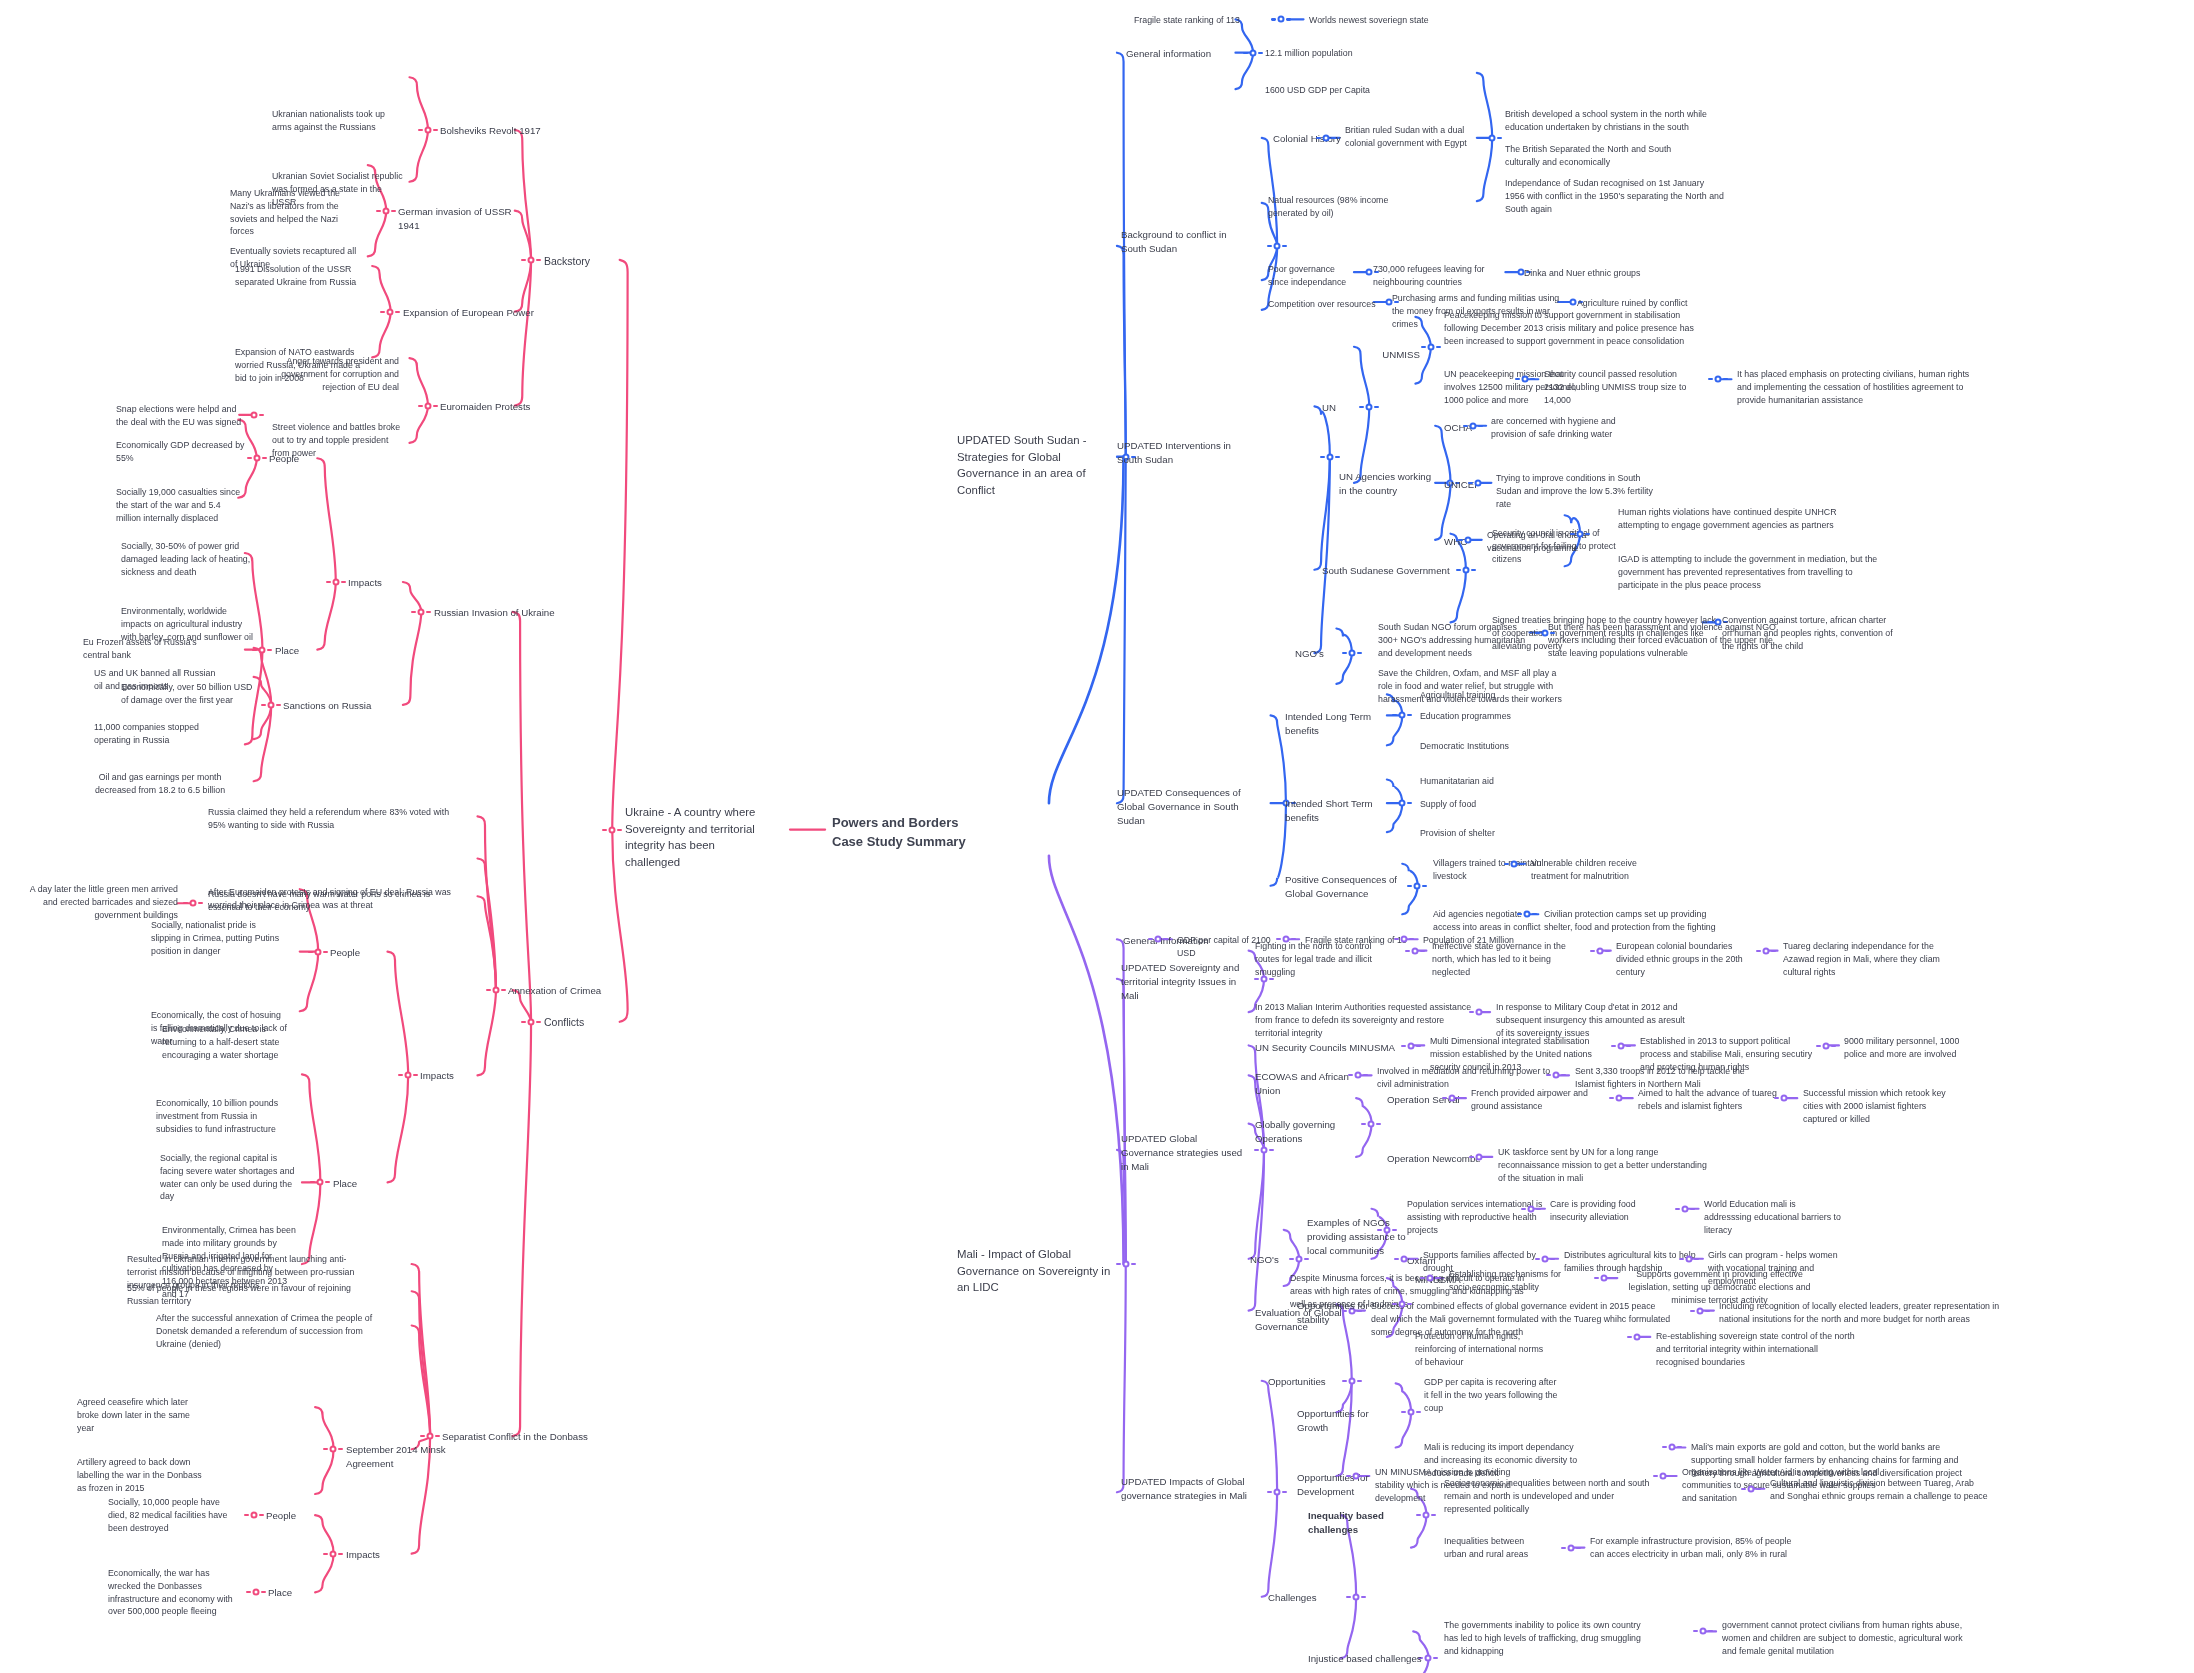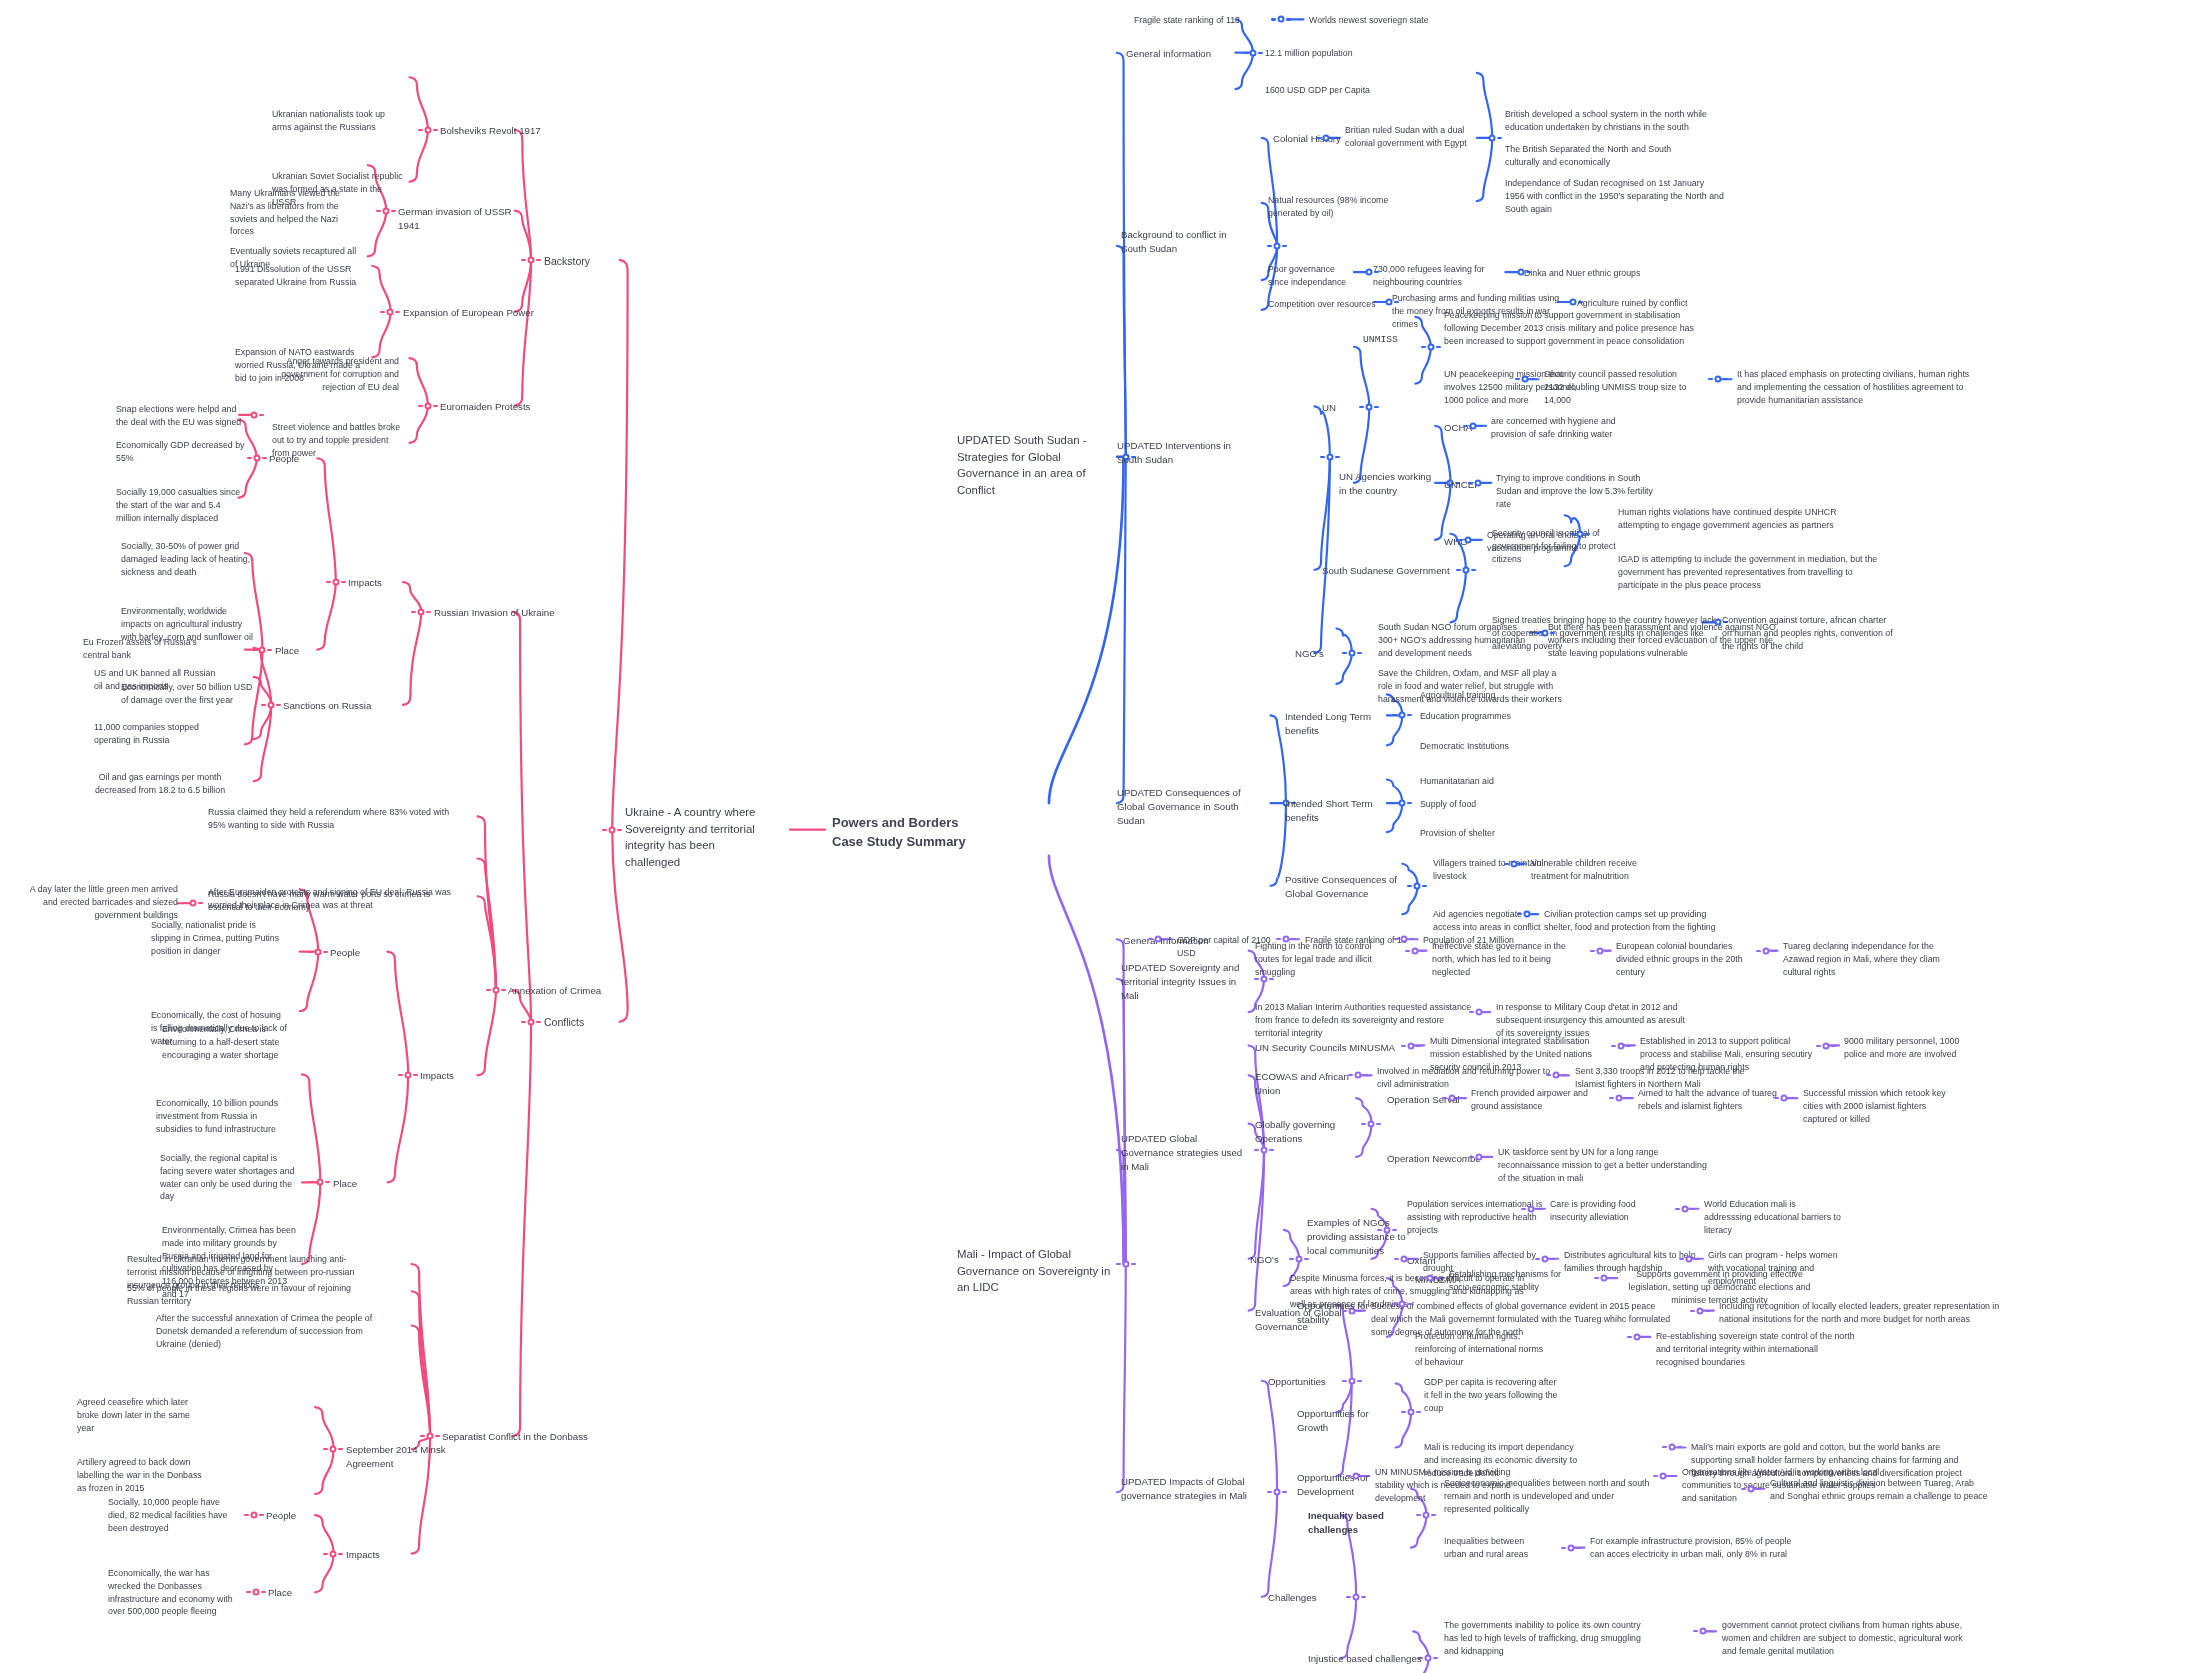--- a/index.html
+++ b/index.html
@@ -693,21 +693,21 @@
     </div>
   <div class="node lvl3" style="left:1322px;top:401px;width:35px;text-align:left;">
       <span class="txt">UN</span>
     </div>
 
   <div class="pip blue" style="left:1421px;top:342px;">
       <b class="l"></b>
       <i></i>
       <b class="r"></b>
     </div>
-  <div class="node lvl3" style="left:1363px;top:333px;width:57px;text-align:left;font-family:Liberation Mono, monospace;">
+  <div class="node lvl3" style="left:1363px;top:348px;width:57px;text-align:right;">
       <span class="txt">UNMISS</span>
     </div>
   <div class="node leaf" style="left:1444px;top:309px;width:255px;text-align:left;">
       <span class="txt">Peacekeeping mission to support government in stabilisation following December 2013 crisis military and police presence has been increased to support government in peace consolidation</span>
     </div>
   <div class="node leaf" style="left:1444px;top:368px;width:136px;text-align:left;">
       <span class="txt">UN peacekeeping mission that involves 12500 military personnel, 1000 police and more</span>
     </div>
   <div class="pip blue" style="left:1515px;top:374px;">
       <b class="l"></b>

